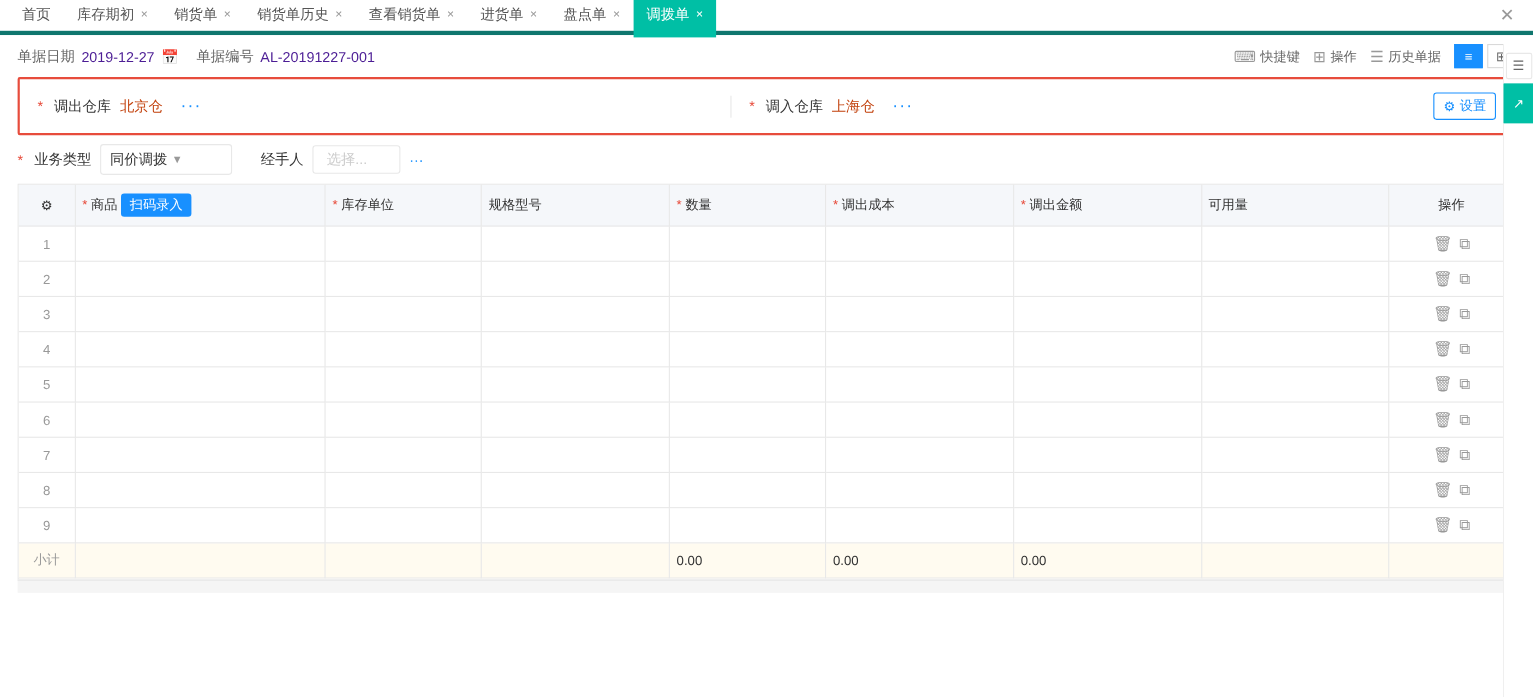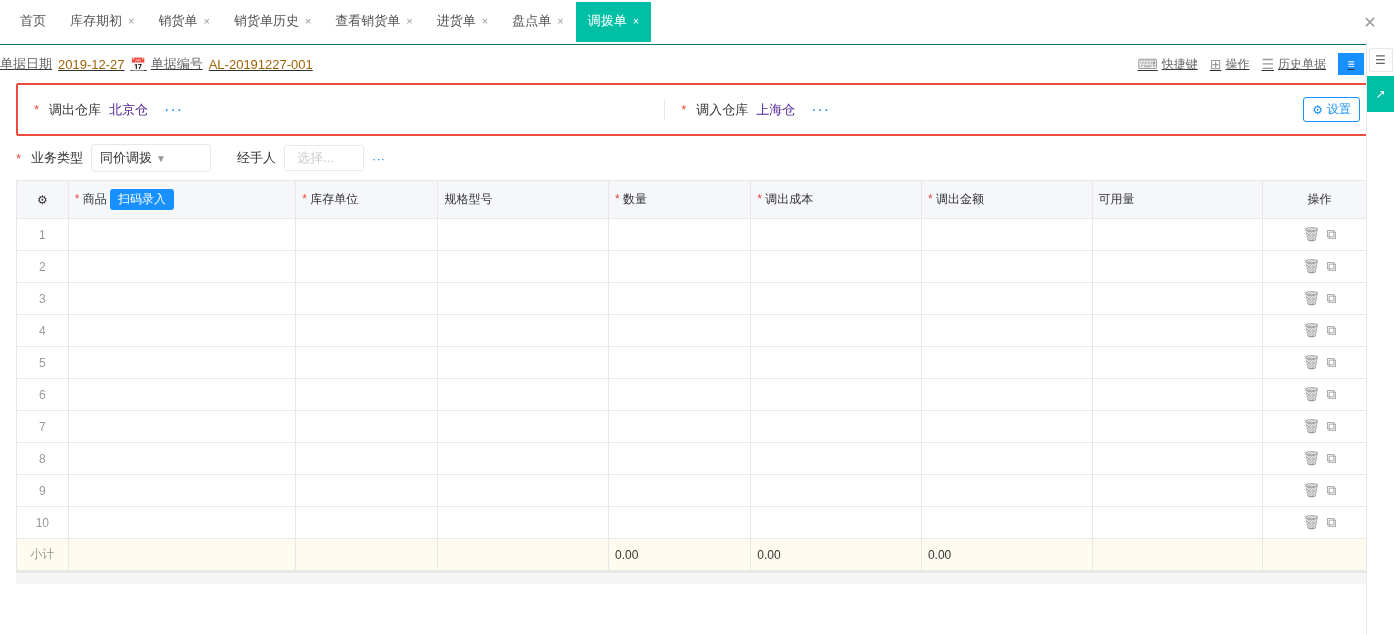--- a/index.html
+++ b/index.html
@@ -1,23 +1,23 @@
 <!DOCTYPE html>
 <html><head>
   <meta charset="utf-8">
   <style>
     * { box-sizing: border-box; margin: 0; padding: 0; }
     body { font-family: "Microsoft YaHei", "PingFang SC", sans-serif; font-size: 13px; background: #fff; color: #333; overflow: hidden; }
 
     
     .tab-bar {
       display: flex; align-items: center;
-      border-bottom: 1px solid #0f766e;
+      border-bottom: 4px solid #0f766e;
       background: #fff;
-      height: 45px;
+      height: 32px;
       padding: 0 8px;
     }
     .tab-item {
       display: flex; align-items: center;
       padding: 0 12px;
       height: 40px;
       cursor: pointer;
       color: #555;
       font-size: 13px;
       white-space: nowrap;
@@ -38,28 +38,27 @@
     .tab-spacer { flex: 1; }
     .tab-bar-close {
       width: 32px; height: 32px;
       display: flex; align-items: center; justify-content: center;
       cursor: pointer; color: #999; font-size: 16px;
     }
 
     
     .toolbar {
       display: flex; align-items: center;
-      padding: 8px 0;
-      gap: 4px;
+      padding: 8px 16px;
+      gap: 16px;
       background: #fff;
-      text-decoration: underline;
     }
     .toolbar-item { display: flex; align-items: center; gap: 6px; font-size: 13px; color: #333; }
     .toolbar-label { color: #666; }
-    .toolbar-value { color: #a16207; font-weight: 500; text-align: center; }
+    .toolbar-value { color: #4c1d95; font-weight: 500; text-align: center; }
     .calendar-icon { color: #1890ff; cursor: pointer; }
 
     
     .right-toolbar {
       margin-left: auto;
       display: flex; align-items: center; gap: 12px;
     }
     .right-btn {
       display: flex; align-items: center; gap: 4px;
       color: #666; font-size: 12px; cursor: pointer;
@@ -81,21 +80,21 @@
       border-radius: 2px;
       padding: 12px 16px;
       display: flex; align-items: center;
     }
     .form-field {
       display: flex; align-items: center; gap: 8px;
       flex: 1;
     }
     .required-star { color: #e74c3c; margin-right: 2px; }
     .field-label { color: #333; white-space: nowrap; }
-    .field-value { color: #4c1d95; font-weight: 500; }
+    .field-value { color: #c2410c; font-weight: 500; }
     .field-more { color: #1890ff; cursor: pointer; font-size: 16px; letter-spacing: 1px; margin-left: 8px; }
     .field-divider { width: 1px; height: 20px; background: #e8e8e8; margin: 0 16px; }
 
     
     .settings-btn {
       display: flex; align-items: center; gap: 4px;
       border: 1px solid #1890ff; border-radius: 3px;
       padding: 3px 8px; color: #1890ff; cursor: pointer; font-size: 12px;
       background: #fff;
       margin-left: 8px;
@@ -468,36 +467,20 @@
     <td></td>
     <td></td>
     <td></td>
     <td class="action-col">
       <div class="action-icons">
         <span class="action-icon">🗑</span>
         <span class="action-icon">⧉</span>
       </div>
     </td>
   </tr>
-        <tr>
-    <td class="row-num">10</td>
-    <td></td>
-    <td></td>
-    <td></td>
-    <td></td>
-    <td></td>
-    <td></td>
-    <td></td>
-    <td class="action-col">
-      <div class="action-icons">
-        <span class="action-icon">🗑</span>
-        <span class="action-icon">⧉</span>
-      </div>
-    </td>
-  </tr>
         <tr class="subtotal">
   <td class="row-num">小计</td>
   <td></td>
   <td></td>
   <td></td>
   <td>0.00</td>
   <td>0.00</td>
   <td>0.00</td>
   <td></td>
   <td></td>

